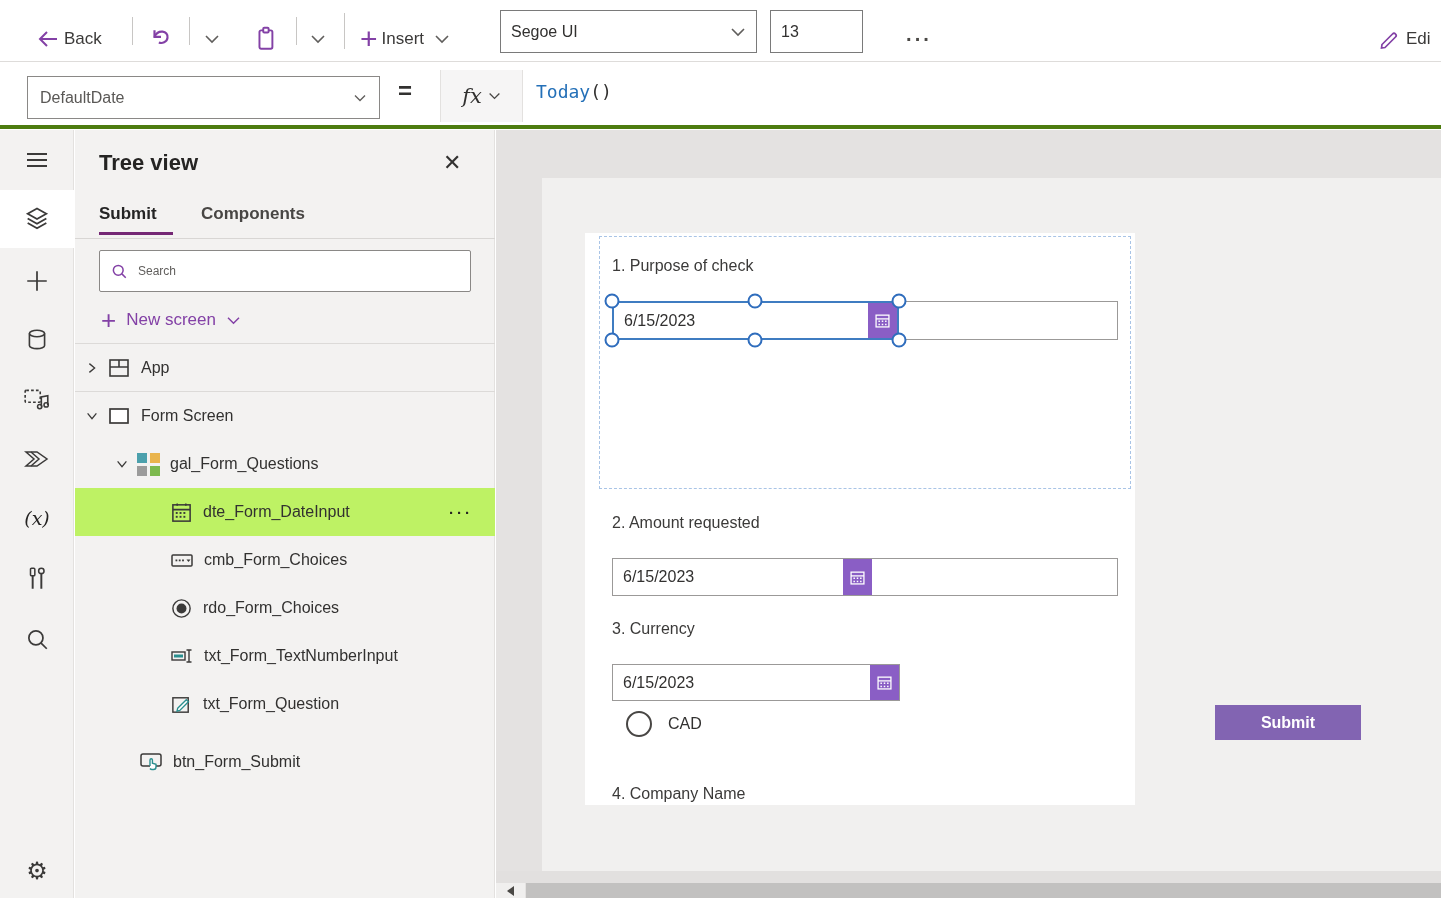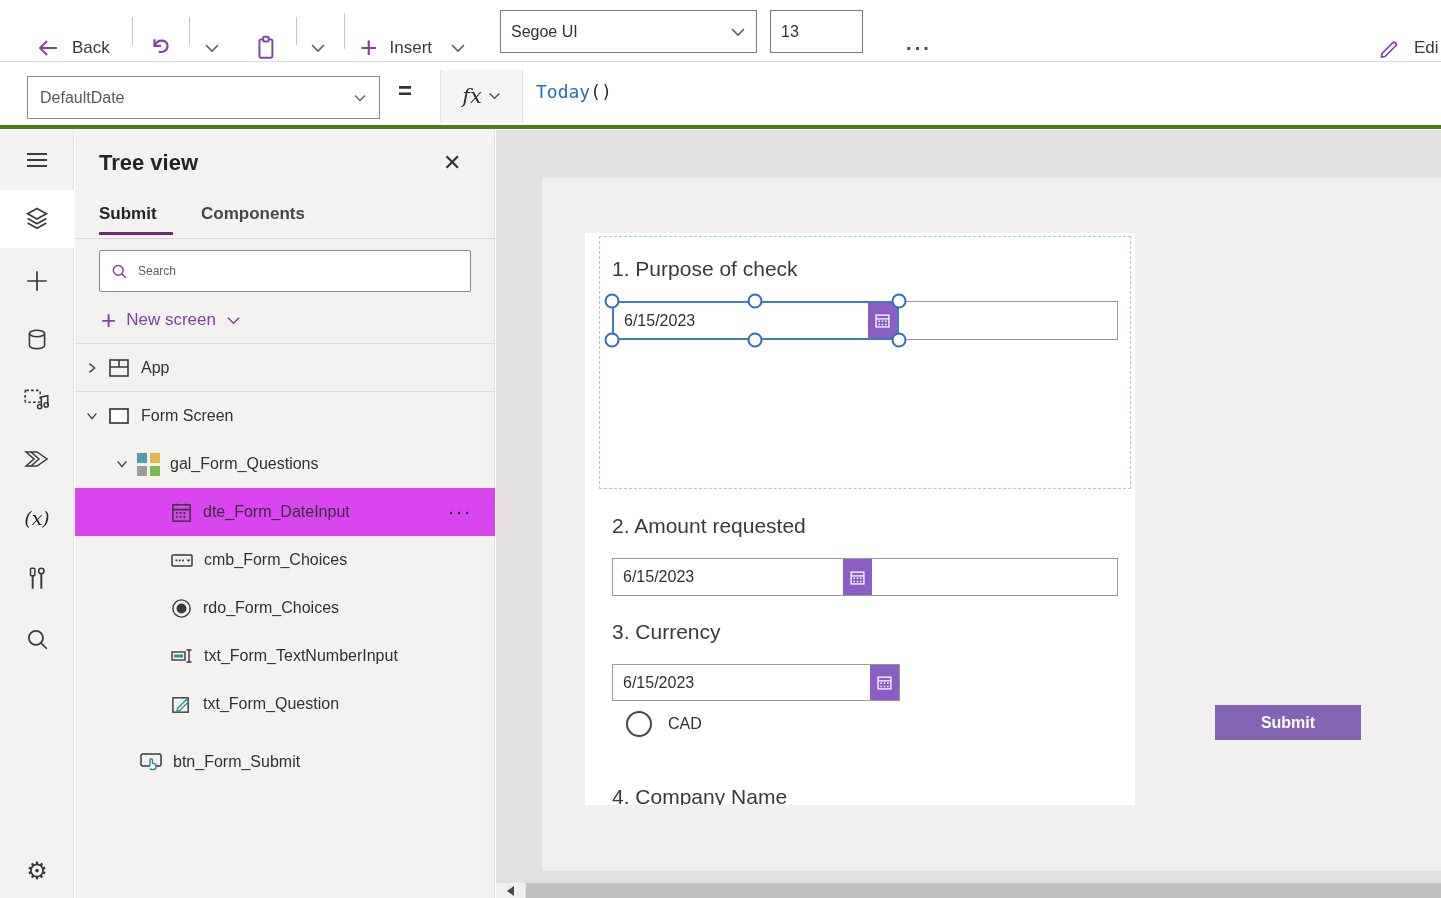--- a/index.html
+++ b/index.html
@@ -2,21 +2,21 @@
 <html><head>
 <meta charset="utf-8">
 <style>
   * { margin:0; padding:0; box-sizing:border-box; }
   html,body { width:1441px; height:898px; overflow:hidden; background:#fff;
               font-family:"Liberation Sans", sans-serif; color:#323130; }
 
   
   .topbar { position:absolute; left:0; top:0; width:1441px; height:62px; background:#fff;
             border-bottom:1px solid #dedcda; }
-  .tb-item { position:absolute; top:17px; height:62px; display:flex; align-items:center; gap:12px; }
+  .tb-item { position:absolute; top:8px; height:62px; display:flex; align-items:center; gap:4px; }
   .tb-label { font-size:17px; color:#3b3a39; }
   .tb-divider { position:absolute; top:17px; width:1px; height:28px; background:#c8c6c4; }
   .purple { color:#8341a6; }
   .combo { position:absolute; top:10px; height:43px; background:#fff; border:1px solid #7a7a7a;
            display:flex; align-items:center; padding:8px 10px; font-size:16px; color:#323130; }
   .combo .chev { margin-left:auto; }
   .sizebox { position:absolute; top:10px; height:43px; border:1px solid #7a7a7a; background:#fff;
              font-size:16px; padding:0 10px; font-family:"Liberation Sans",sans-serif; color:#323130; }
   .dots { font-size:20px; letter-spacing:2px; color:#4a4845; font-weight:bold; }
 
@@ -58,32 +58,32 @@
                border:1px solid #8a8886; border-radius:2px; display:flex; align-items:center; padding:0 10px; }
   .searchbox input { border:none; outline:none; flex:1; font-size:12px; margin-left:10px;
                      font-family:"Liberation Sans",sans-serif; color:#323130; background:transparent; }
   .searchbox input::placeholder { color:#605e5c; }
   .newscreen { position:absolute; left:26px; top:174px; height:32px; display:flex; align-items:center; gap:10px; }
   .newscreen .plus { font-size:26px; font-weight:300; color:#8341a6; }
   .newscreen .ns-label { font-size:17px; color:#8341a6; }
   .tree-sep { position:absolute; left:0; width:420px; height:1px; background:#dcdad8; }
   .trow { position:absolute; left:0; width:420px; height:48px; display:flex; align-items:center; }
   .trow-label { font-size:16px; color:#323130; white-space:nowrap; }
-  .trow-sel { background:#d946ef; }
+  .trow-sel { background:#bef264; }
   .more-dots { position:absolute; right:22px; font-size:15px; font-weight:bold; letter-spacing:3px; color:#252423; }
   .gal-grid { width:23px; height:23px; display:grid; grid-template-columns:10px 10px; grid-template-rows:10px 10px; gap:3px; }
   .gal-grid div { width:10px; height:10px; }
 
   
   .canvas { position:absolute; left:496px; top:130px; width:945px; height:768px; background:#e4e2e1; }
   .screen-card { position:absolute; left:46px; top:48px; width:899px; height:693px; background:#f1f0ef; }
   .form-area { position:absolute; left:43px; top:55px; width:550px; height:572px; background:#ffffff; overflow:hidden; }
   .gallery-sel { position:absolute; left:14px; top:3px; width:532px; height:253px;
                  border:1px dashed #a9c4e6; background:transparent; }
-  .q-label { position:absolute; font-size:21px; color:#3b3a39; }
+  .q-label { position:absolute; font-size:16px; color:#3b3a39; }
   .date-input { position:absolute; background:#fff; border:1px solid #9b9998; display:flex; align-items:center; }
   .date-text { font-size:16px; color:#323130; padding-left:10px; }
   .cal-btn { position:absolute; top:0; width:29px; height:100%; background:#8a5ec5;
              display:flex; align-items:center; justify-content:center; }
   .sel-overlay { position:absolute; background:#fff; border:2px solid #3f7cc1; display:flex; align-items:center; }
   .handle { position:absolute; width:15px; height:15px; border-radius:50%; background:#fff;
             border:2px solid #2f6dbd; transform:translate(-50%,-50%); z-index:5; }
   .radio-outer { position:absolute; width:26px; height:26px; border-radius:50%; border:2px solid #484644; background:#fff; }
   .radio-label { position:absolute; font-size:16px; color:#323130; }
   .submit-btn { position:absolute; left:673px; top:527px; width:146px; height:35px; background:#8264b2;

